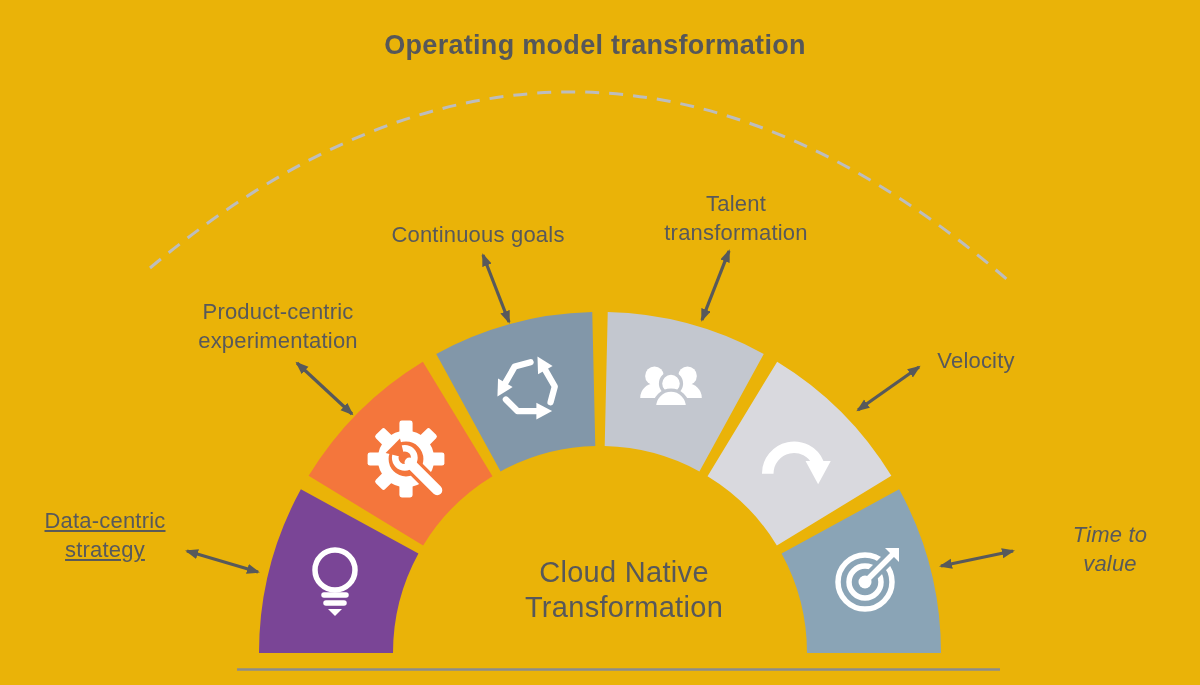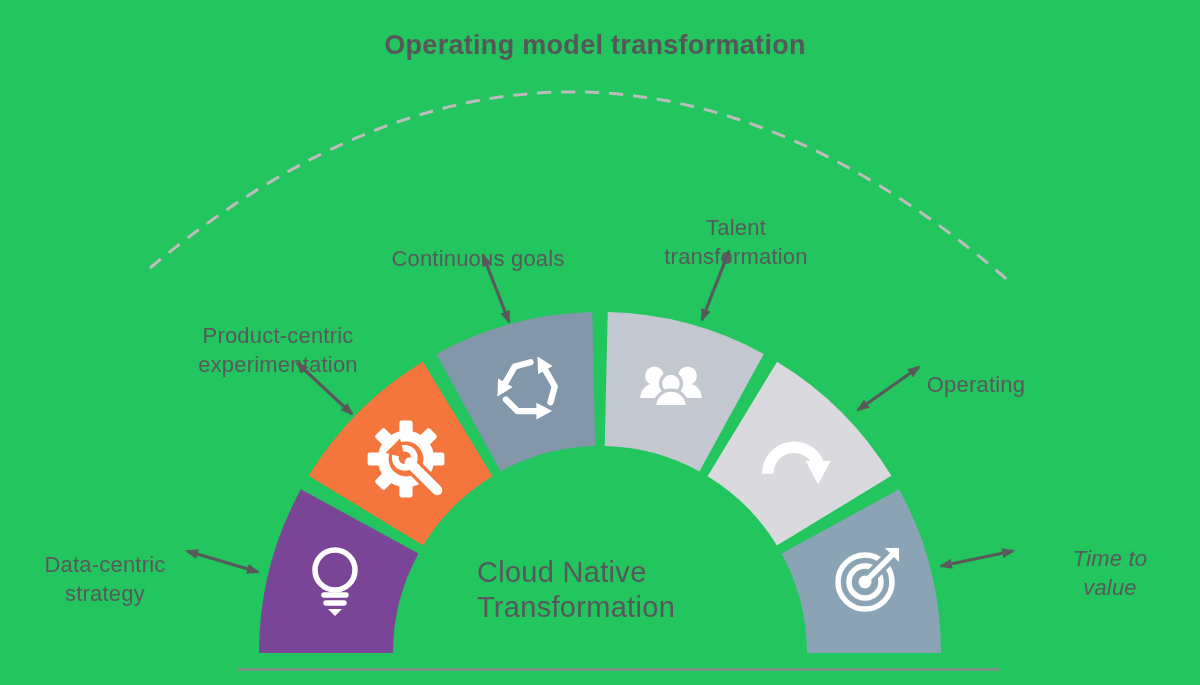--- a/index.html
+++ b/index.html
@@ -1,38 +1,38 @@
 <!DOCTYPE html>
 <html><head>
 <meta charset="utf-8">
 <style>
   html,body { margin:0; padding:0; background:#fff; }
   .stage {
-    position:relative; width:1200px; height:685px; background:#22c55e;
+    position:relative; width:1200px; height:685px; background:#eab308;
     overflow:hidden; font-family:"Liberation Sans","DejaVu Sans",sans-serif;
   }
   .stage svg.layer { position:absolute; left:0; top:0; }
   .title {
     position:absolute; left:595px; top:45px; transform:translate(-50%,-50%);
     font-size:27px; font-weight:700; color:#565759; letter-spacing:.3px; white-space:nowrap;
   }
   .seg-label {
     position:absolute; transform:translate(-50%,-50%);
     font-size:22px; line-height:1.32; color:#58595b; text-align:center;
-    white-space:pre-line; letter-spacing:.2px;margin-top:24px;
+    white-space:pre-line; letter-spacing:.2px;
   }
-  #label-0 { left:105px;  top:555px; }
+  #label-0 { left:105px;  top:535px;text-decoration:underline; }
   #label-1 { left:278px;  top:326px; }
   #label-2 { left:478px;  top:235px; }
   #label-3 { left:736px;  top:218px; }
   #label-4 { left:976px;  top:361px; }
   #label-5 { left:1110px; top:549px;font-style:italic; }
   .center-label {
-    position:absolute; left:576px; top:590px; transform:translate(-50%,-50%);
-    font-size:29px; line-height:1.22; color:#57585a; 
+    position:absolute; left:624px; top:590px; transform:translate(-50%,-50%);
+    font-size:29px; line-height:1.22; color:#57585a; text-align:center;
     white-space:pre-line; letter-spacing:.3px;
   }
 </style>
 </head>
 <body>
 
 <div class="stage">
 
   <div class="title">Operating model transformation</div>
 
@@ -125,19 +125,19 @@
       </g>
   </svg>
 
   <div class="seg-label" id="label-0">Data-centric
 strategy</div>
   <div class="seg-label" id="label-2">Continuous goals</div>
   <div class="seg-label" id="label-1">Product-centric
 experimentation</div>
   <div class="seg-label" id="label-3">Talent
 transformation</div>
-  <div class="seg-label" id="label-4">Operating</div>
+  <div class="seg-label" id="label-4">Velocity</div>
   <div class="seg-label" id="label-5">Time to value</div>
 
   <div class="center-label">Cloud Native
 Transformation</div>
 
 </div>
 
 </body></html>

